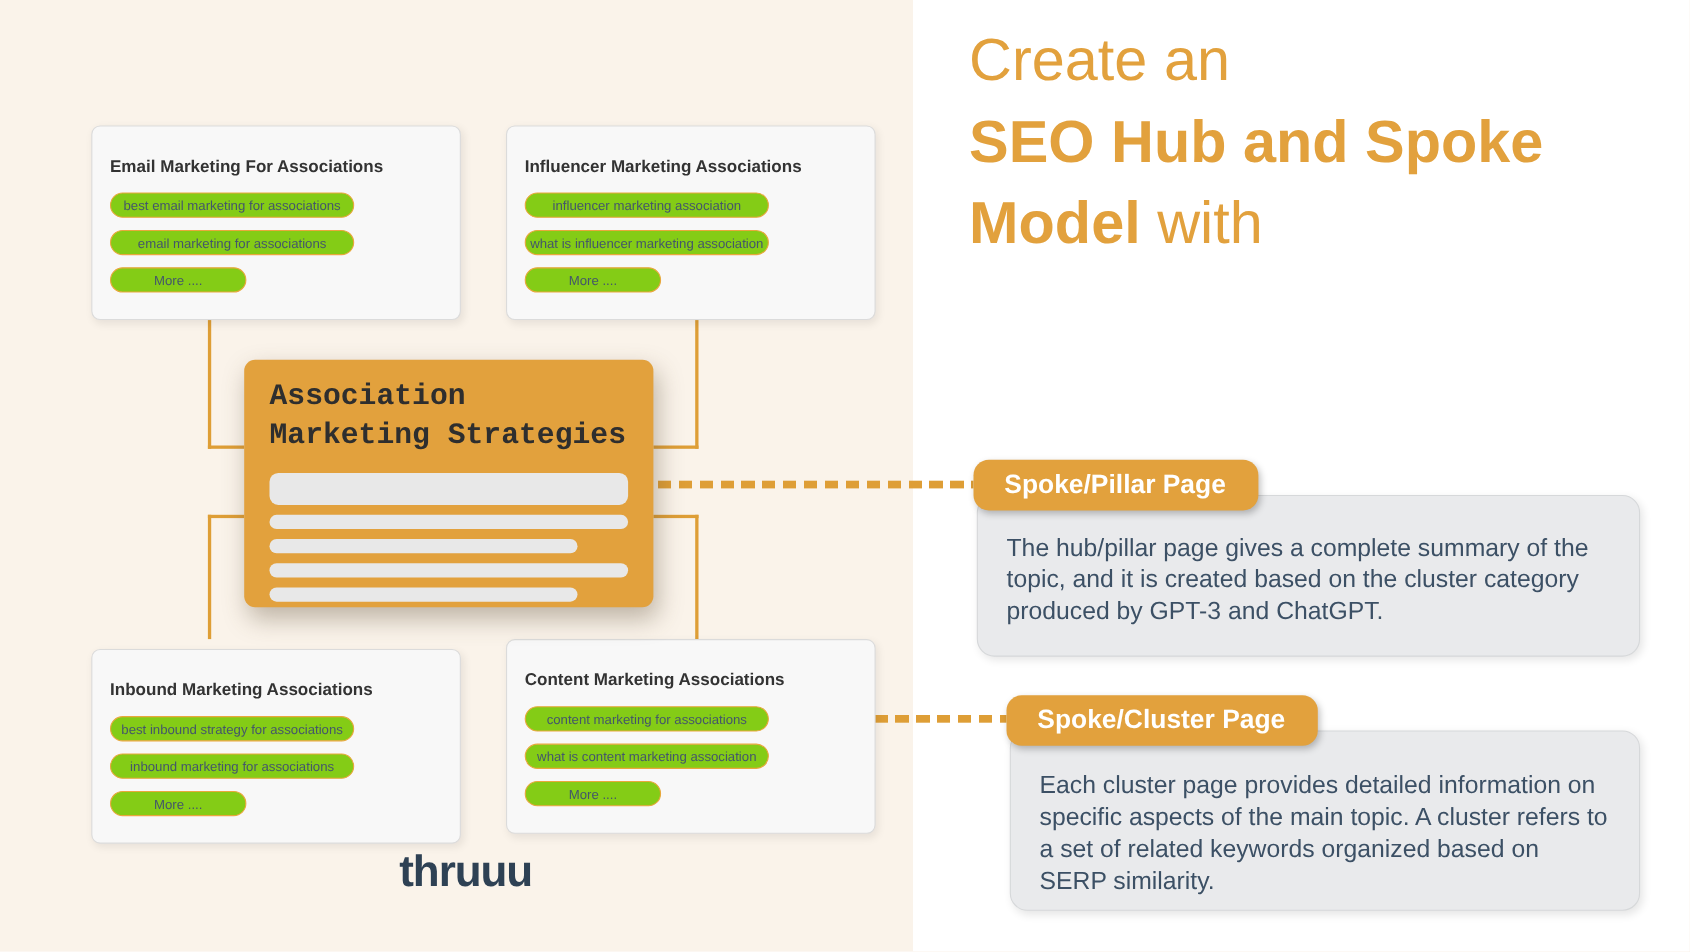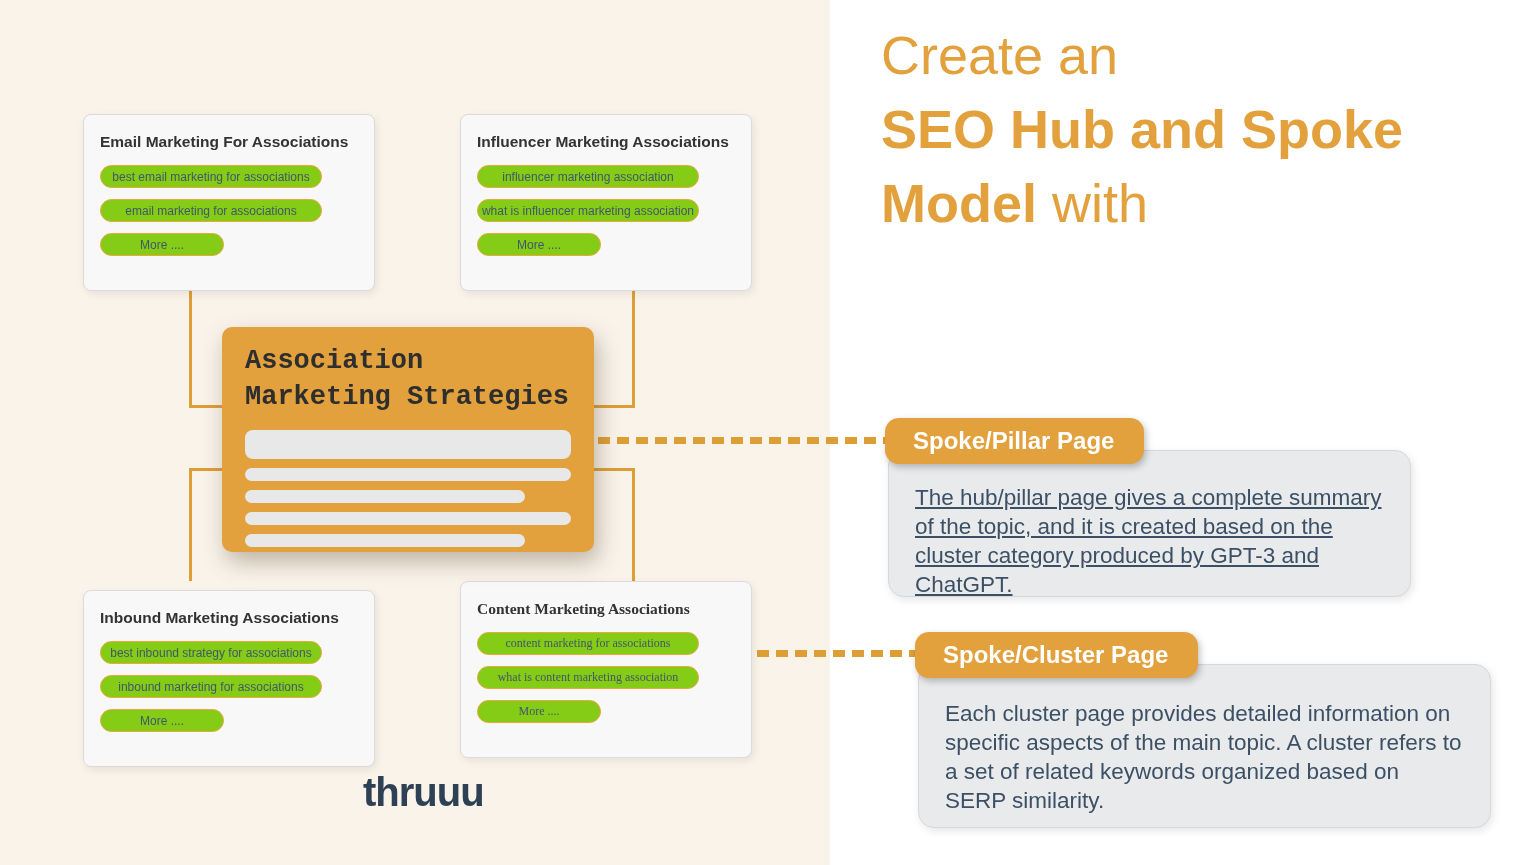--- a/index.html
+++ b/index.html
@@ -23,26 +23,26 @@
     font-family:"Liberation Sans", sans-serif;
     overflow:hidden;
   }
   .abs{position:absolute;}
 
   
   .left-bg{left:0;top:0;width:830px;height:865px;background:var(--cream);}
 
   
   .kcard{
-    width:292px;height:177px;
+    width:336px;height:177px;
     background:var(--card-bg);
     border:1px solid var(--card-border);
     border-radius:8px;
     box-shadow:2px 3px 8px rgba(0,0,0,0.08);
-    padding:18px 16px 0 16px;
+    padding:28px 16px 0 16px;
   }
   .kcard .kcard-title{
     font-size:15.5px;font-weight:bold;color:#333333;
     margin-bottom:14px;white-space:nowrap;
   }
   .pill{
     width:222px;height:23px;
     border:1.5px solid #E9A73C;
     border-radius:12px;
     background:#84cc16;
@@ -150,21 +150,21 @@
   <div class="pill more">More ....</div>
 </div>
 
 <div class="abs kcard" style="left:83px;top:590px;">
   <div class="kcard-title">Inbound Marketing Associations</div>
   <div class="pill">best inbound strategy for associations</div>
   <div class="pill">inbound marketing for associations</div>
   <div class="pill more">More ....</div>
 </div>
 
-<div class="abs kcard" style="left:460px;top:581px;font-family:Liberation Serif, serif;">
+<div class="abs kcard" style="left:460px;top:581px;">
   <div class="kcard-title">Content Marketing Associations</div>
   <div class="pill">content marketing for associations</div>
   <div class="pill">what is content marketing association</div>
   <div class="pill more">More ....</div>
 </div>
 
 <div class="abs hub">
   <div class="hub-title">Association Marketing Strategies</div>
   <div class="bar big"></div>
   <div class="bar thin w-full"></div>
@@ -173,21 +173,21 @@
   <div class="bar thin w-part"></div>
 </div>
 
 <div class="abs main-title">
   <div><span class="light">Create an</span></div>
   <div><span class="bold">SEO Hub and Spoke</span></div>
   <div><span class="bold">Model</span><span class="light"> with</span></div>
 </div>
 
 <div class="abs callout-label" style="left:885px;top:418px;">Spoke/Pillar Page</div>
-<div class="abs callout-body" style="left:888px;top:450px;width:523px;height:147px;text-decoration:underline;">
+<div class="abs callout-body" style="left:888px;top:450px;width:603px;height:147px;">
   <div class="inner">The hub/pillar page gives a complete summary of the topic, and it is created based on the cluster category produced by GPT-3 and ChatGPT.</div>
 </div>
 
 <div class="abs callout-label" style="left:915px;top:632px;">Spoke/Cluster Page</div>
 <div class="abs callout-body" style="left:918px;top:664px;width:573px;height:164px;">
   <div class="inner" style="padding-top:34px;">Each cluster page provides detailed information on specific aspects of the main topic. A cluster refers to a set of related keywords organized based on SERP similarity.</div>
 </div>
 
 <div class="abs logo">thruuu</div>
 

